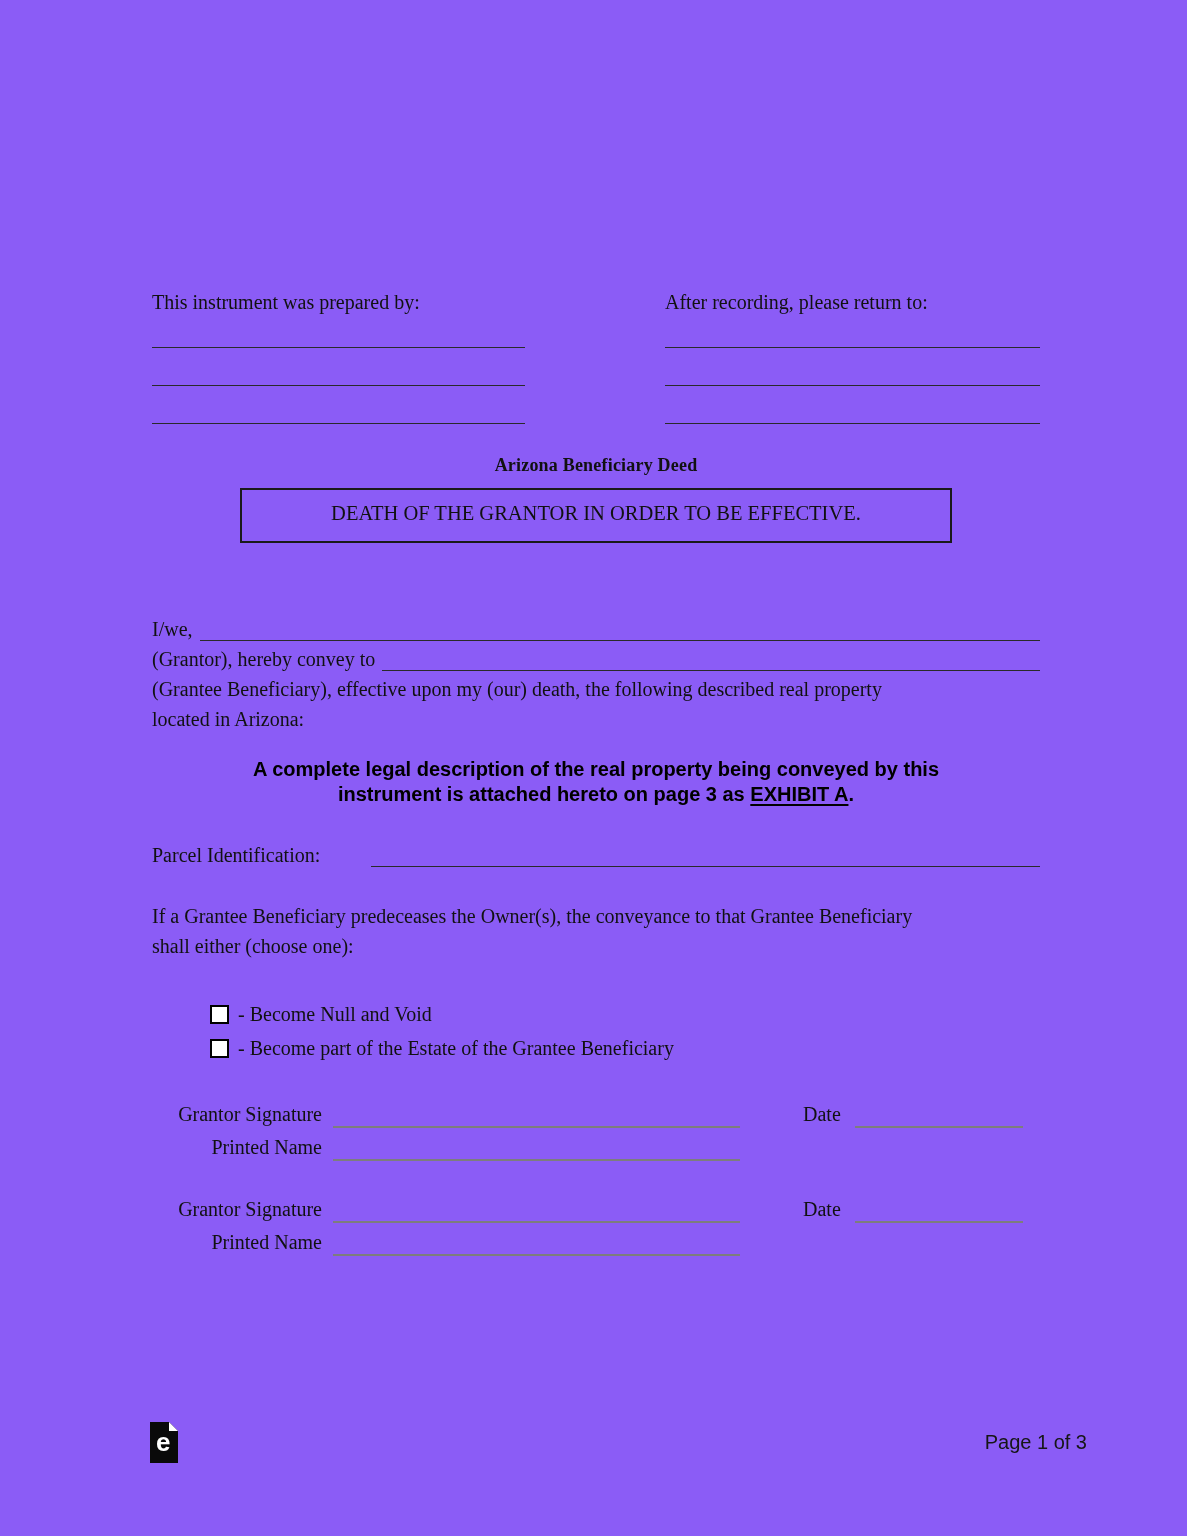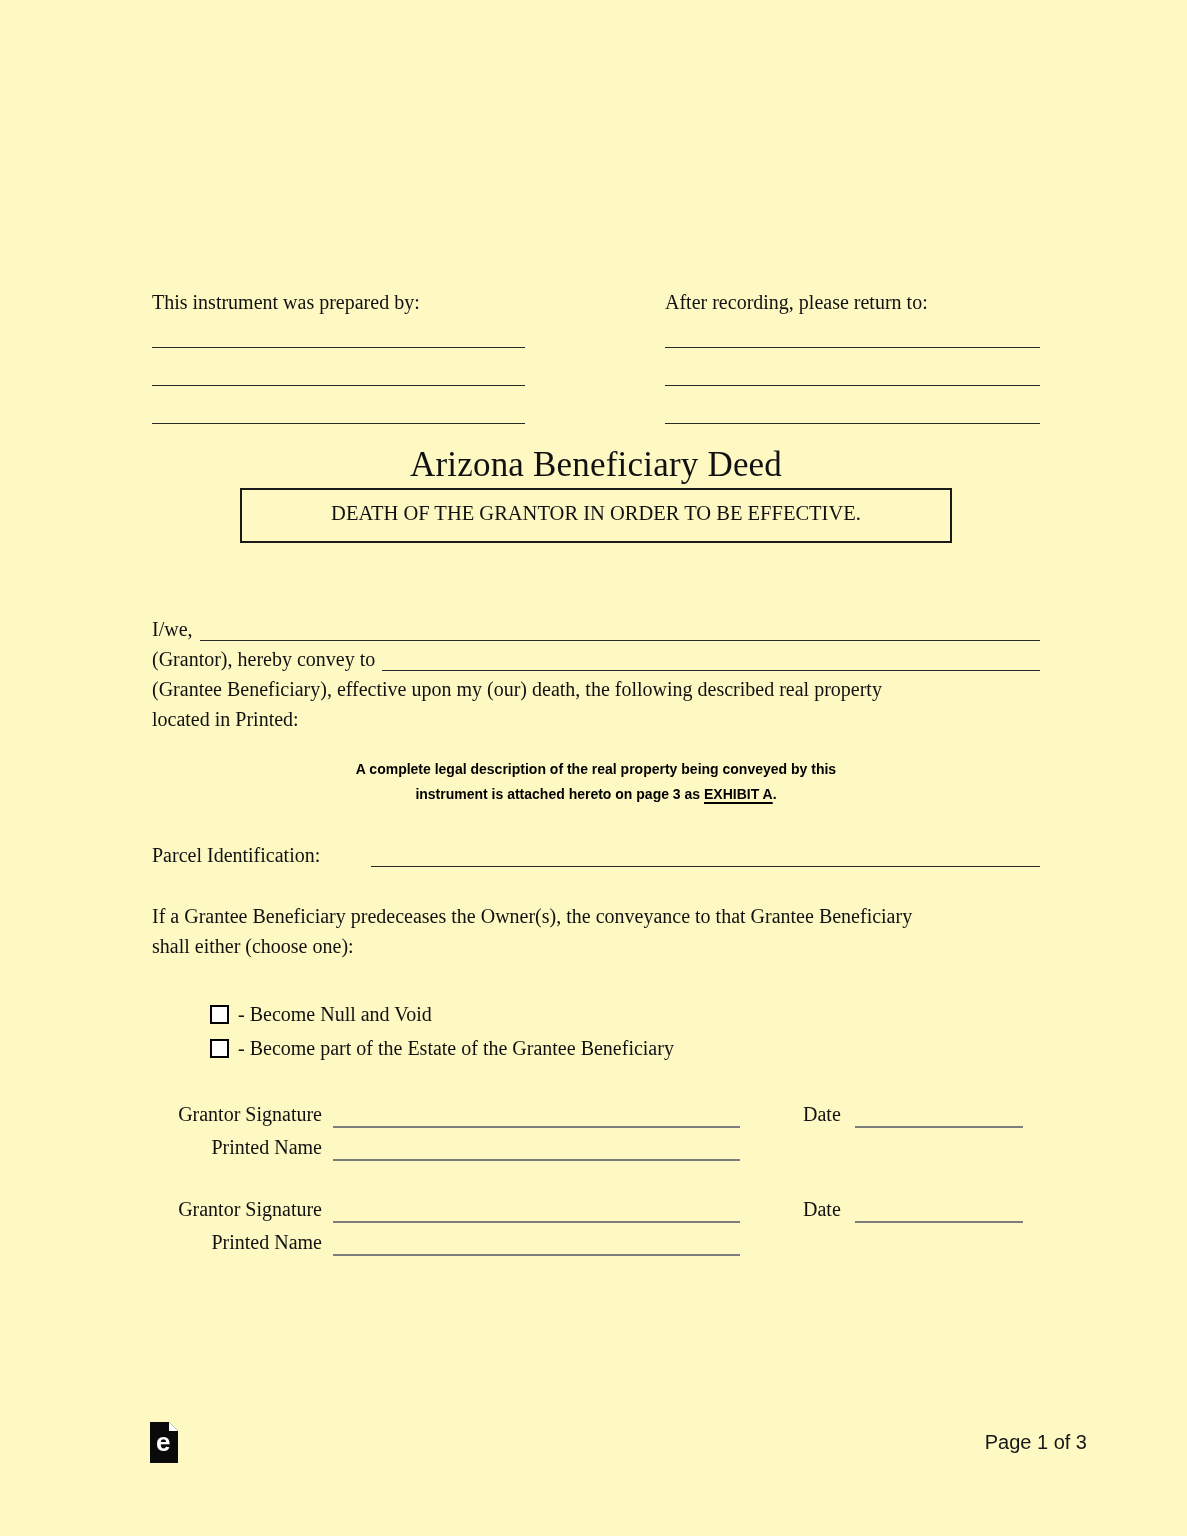--- a/index.html
+++ b/index.html
@@ -1,39 +1,39 @@
 <!DOCTYPE html>
 <html><head>
 <meta charset="utf-8">
 <style>
   html,body{margin:0;padding:0;background:#e9e9e9;}
   .page{
     position:relative;
     width:1187px;height:1536px;
     margin:0 auto;
-    background:#fef9c3;
+    background:#8b5cf6;
     box-sizing:border-box;
     padding:290px 147px 0 152px;
     font-family:"Liberation Serif", serif;
     font-size:20px;
     color:#111;
   }
   
   .header-row{display:flex;}
   .header-col{width:376px;}
   .header-col.right{margin-left:140px;width:378px;}
   .header-label{line-height:24px;white-space:nowrap;}
   .header-blank{height:33px;border-bottom:1.6px solid #2a2a2a;}
   .header-blank + .header-blank{height:37px;}
   
   .title{
     margin:25px 0 0 0;
     text-align:center;
-    font-size:35px;
-    font-weight:normal;
+    font-size:18px;
+    font-weight:bold;
     font-family:"Liberation Serif", serif;
     line-height:32px;
     letter-spacing:.2px;
   }
   .caution-box{
     width:688px;
     margin:7px auto 0 auto;
     border:2px solid #1a1a1a;
     text-align:center;
     font-size:20.5px;
@@ -51,21 +51,21 @@
     border-bottom:1.6px solid #2a2a2a;
     margin-left:7px;
   }
   .para-line{height:30px;line-height:30px;}
   
   .notice{
     margin-top:23px;
     text-align:center;
     font-family:"Liberation Sans", sans-serif;
     font-weight:bold;
-    font-size:14px;
+    font-size:20px;
     line-height:25px;
     color:#000;
   }
   .notice .exhibit{text-decoration:underline;text-decoration-thickness:2px;text-underline-offset:3px;}
   
   .parcel{margin-top:33px;gap:44px;}
   
   .predecease{margin-top:31px;}
   .options{margin:36px 0 0 58px;}
   .option-row{height:34px;line-height:34px;display:flex;align-items:center;}
@@ -137,21 +137,21 @@
   <div class="convey">
     <div class="fill-row">
       <span class="lbl">I/we,</span>
       <span class="blank"></span>
     </div>
     <div class="fill-row">
       <span class="lbl">(Grantor), hereby convey to</span>
       <span class="blank"></span>
     </div>
     <div class="para-line">(Grantee Beneficiary), effective upon my (our) death, the following described real property</div>
-    <div class="para-line">located in Printed:</div>
+    <div class="para-line">located in Arizona:</div>
   </div>
 
   <div class="notice">
     <div>A complete legal description of the real property being conveyed by this</div>
     <div><span>instrument is attached hereto on page 3 as </span><span class="exhibit">EXHIBIT A</span><span>.</span></div>
   </div>
 
   <div class="parcel fill-row">
     <span class="lbl">Parcel Identification:</span>
     <span class="blank"></span>

